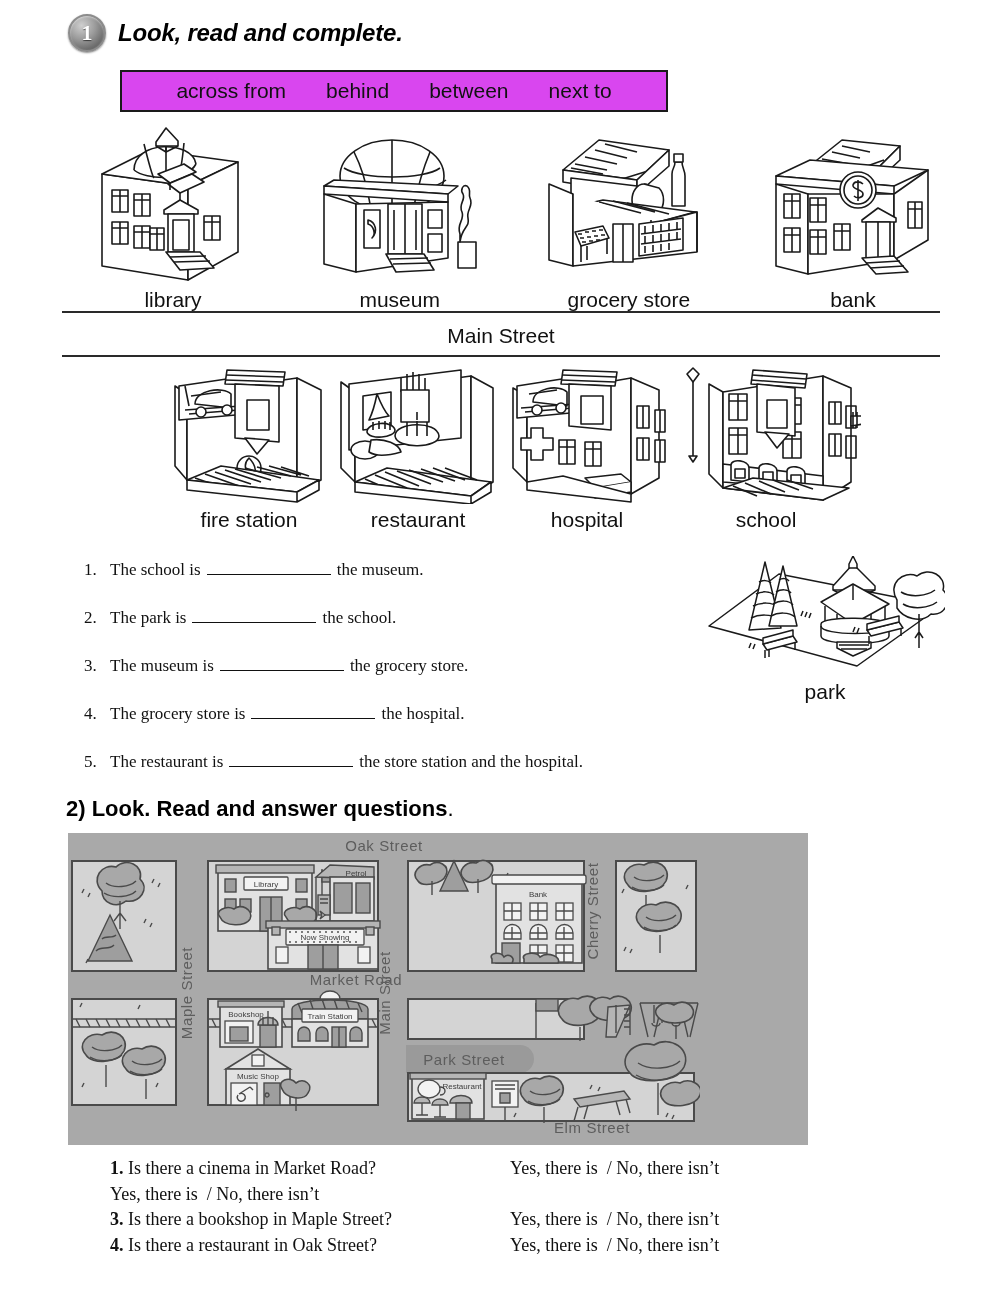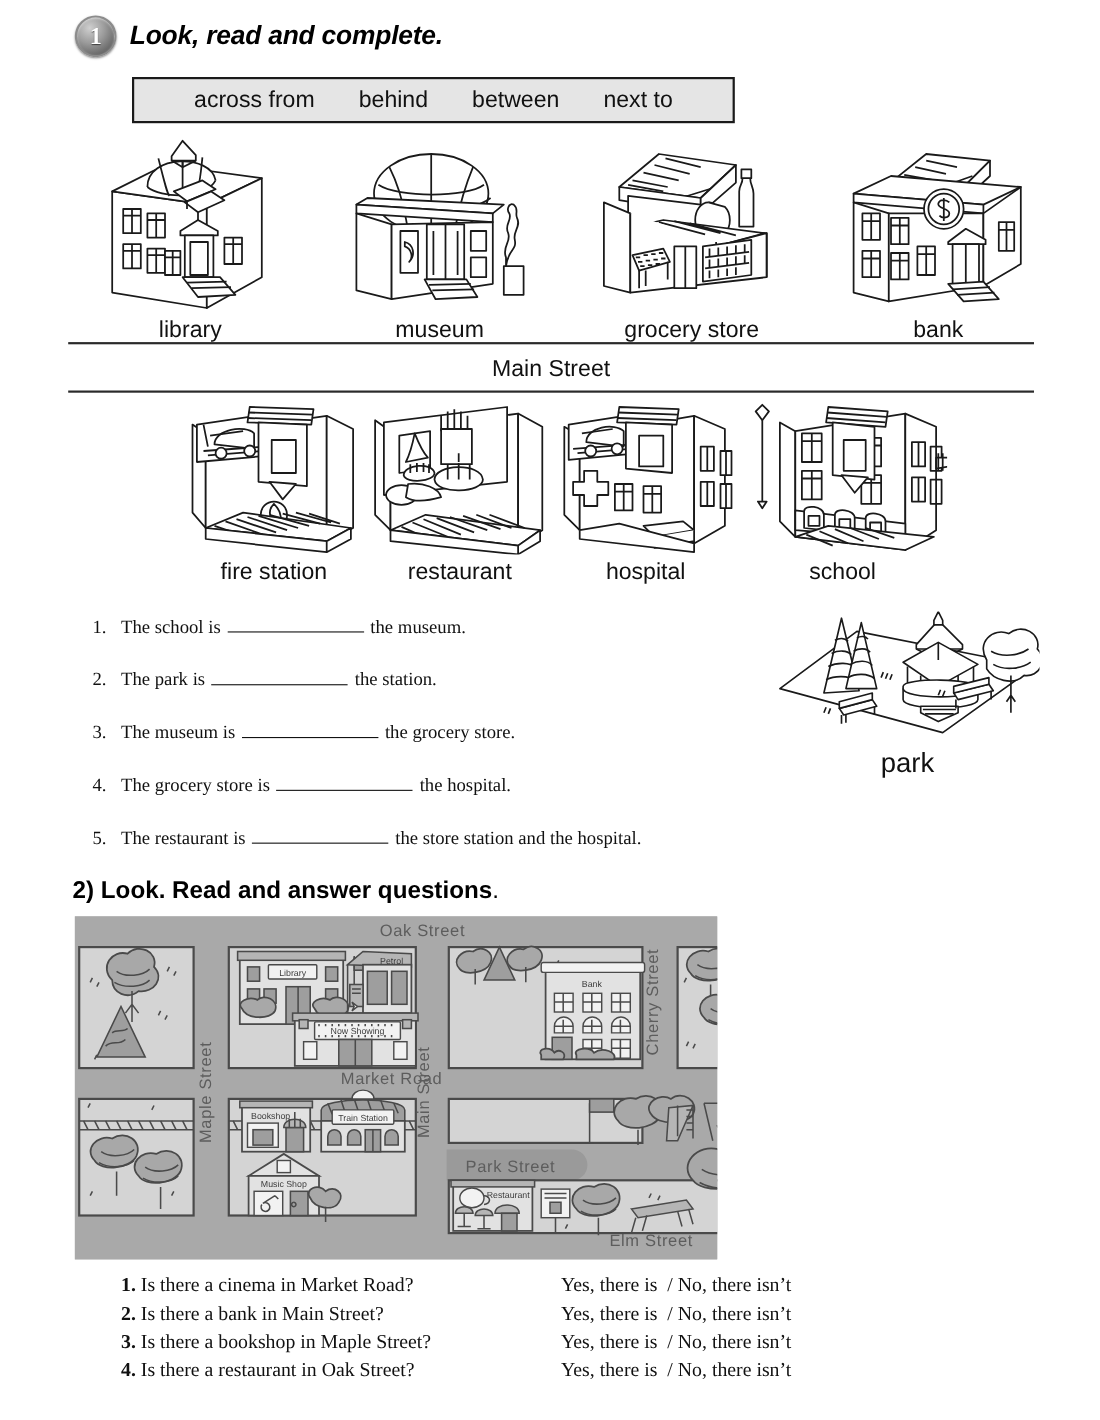--- a/index.html
+++ b/index.html
@@ -21,21 +21,21 @@
     display: flex; align-items: center; justify-content: center;
     color: #ffffff; font-size: 22px; font-weight: bold;
     font-family: "Liberation Serif", serif;
     text-shadow: 0 1px 1px rgba(0,0,0,.6);
   }
   .ex1-title { font-size: 24px; font-weight: bold; color: #000; letter-spacing: -0.2px; font-style: italic; }
 
   
   .wordbank {
     position: absolute; left: 120px; top: 70px; width: 548px; height: 42px;
-    border: 2px solid #1a1a1a; background: #e5e5e5;
+    border: 2px solid #1a1a1a; background: #d946ef;
     display: flex; align-items: center; justify-content: center; gap: 40px;
     font-size: 21px; color: #111;
   }
 
   
   .row { position: absolute; display: flex; }
   .cell { display: flex; flex-direction: column; align-items: center; }
   .cell .cap { font-size: 21px; color: #111; margin-top: 4px; }
   .art { display: block; }
 
@@ -49,28 +49,28 @@
   
   .sent-list { position: absolute; left: 84px; top: 558px; width: 600px;
     font-family: "Liberation Serif", serif; font-size: 17px; color: #111; }
   .sent { display: flex; align-items: baseline; margin-bottom: 26px; white-space: nowrap; }
   .sent .num { width: 26px; flex: 0 0 26px; }
   .blank { display: inline-block; border-bottom: 1px solid #111; height: 1em; vertical-align: baseline; }
 
   
   .park-block { position: absolute; left: 700px; top: 556px; width: 250px;
     display: flex; flex-direction: column; align-items: center; }
-  .park-block .cap { font-size: 25px; color: #111; margin-top: 6px; }
+  .park-block .cap { font-size: 21px; color: #111; margin-top: 6px; }
 
   
   .ex2-title { position: absolute; left: 66px; top: 796px;
     font-size: 22px; font-weight: bold; color: #000; }
   .ex2-title .dot { font-weight: normal; }
 
-  .map-wrap { position: absolute; left: 68px; top: 833px; width: 584px; height: 312px;
+  .map-wrap { position: absolute; left: 68px; top: 833px; width: 740px; height: 312px;
     background: #a9a9a9; overflow: hidden; }
 
   .q-list { position: absolute; left: 68px; top: 1156px; width: 760px;
     font-family: "Liberation Serif", serif; font-size: 18px; color: #111; line-height: 1.42; margin-left: 42px; }
   .q-row { display: flex; align-items: baseline; }
   .q-text { width: 400px; flex: 0 0 400px; white-space: nowrap; }
   .q-text b { font-weight: bold; }
   .q-ans { white-space: pre; }
 </style>
 </head>
@@ -426,21 +426,21 @@
     <div class="sent">
       <span class="num">1.</span>
       <span>The school is</span>
       <span class="blank" style="width:124px; margin:0 6px;"></span>
       <span>the museum.</span>
     </div>
     <div class="sent">
       <span class="num">2.</span>
       <span>The park is</span>
       <span class="blank" style="width:124px; margin:0 6px;"></span>
-      <span>the station.</span>
+      <span>the school.</span>
     </div>
     <div class="sent">
       <span class="num">3.</span>
       <span>The museum is</span>
       <span class="blank" style="width:124px; margin:0 6px;"></span>
       <span>the grocery store.</span>
     </div>
     <div class="sent">
       <span class="num">4.</span>
       <span>The grocery store is</span>
@@ -740,21 +740,20 @@
       </g>
     </svg>
   </div>
 
   <div class="q-list">
     <div class="q-row">
       <span class="q-text"><b>1.</b> <span>Is there a cinema in Market Road?</span></span>
       <span class="q-ans">Yes, there is  / No, there isn’t</span>
     </div>
     <div class="q-row">
-      <span class="q-text"><b>2.</b> <span>Is there a bank in Main Street?</span></span>
       <span class="q-ans">Yes, there is  / No, there isn’t</span>
     </div>
     <div class="q-row">
       <span class="q-text"><b>3.</b> <span>Is there a bookshop in Maple Street?</span></span>
       <span class="q-ans">Yes, there is  / No, there isn’t</span>
     </div>
     <div class="q-row">
       <span class="q-text"><b>4.</b> <span>Is there a restaurant in Oak Street?</span></span>
       <span class="q-ans">Yes, there is  / No, there isn’t</span>
     </div>

